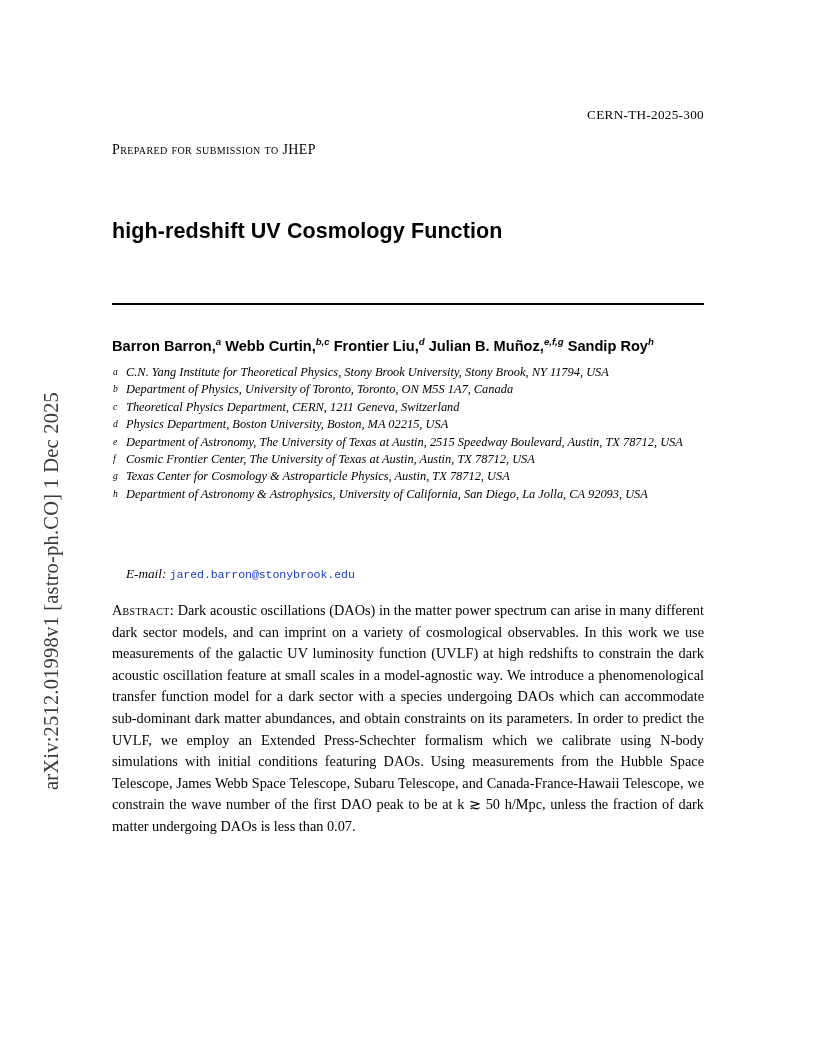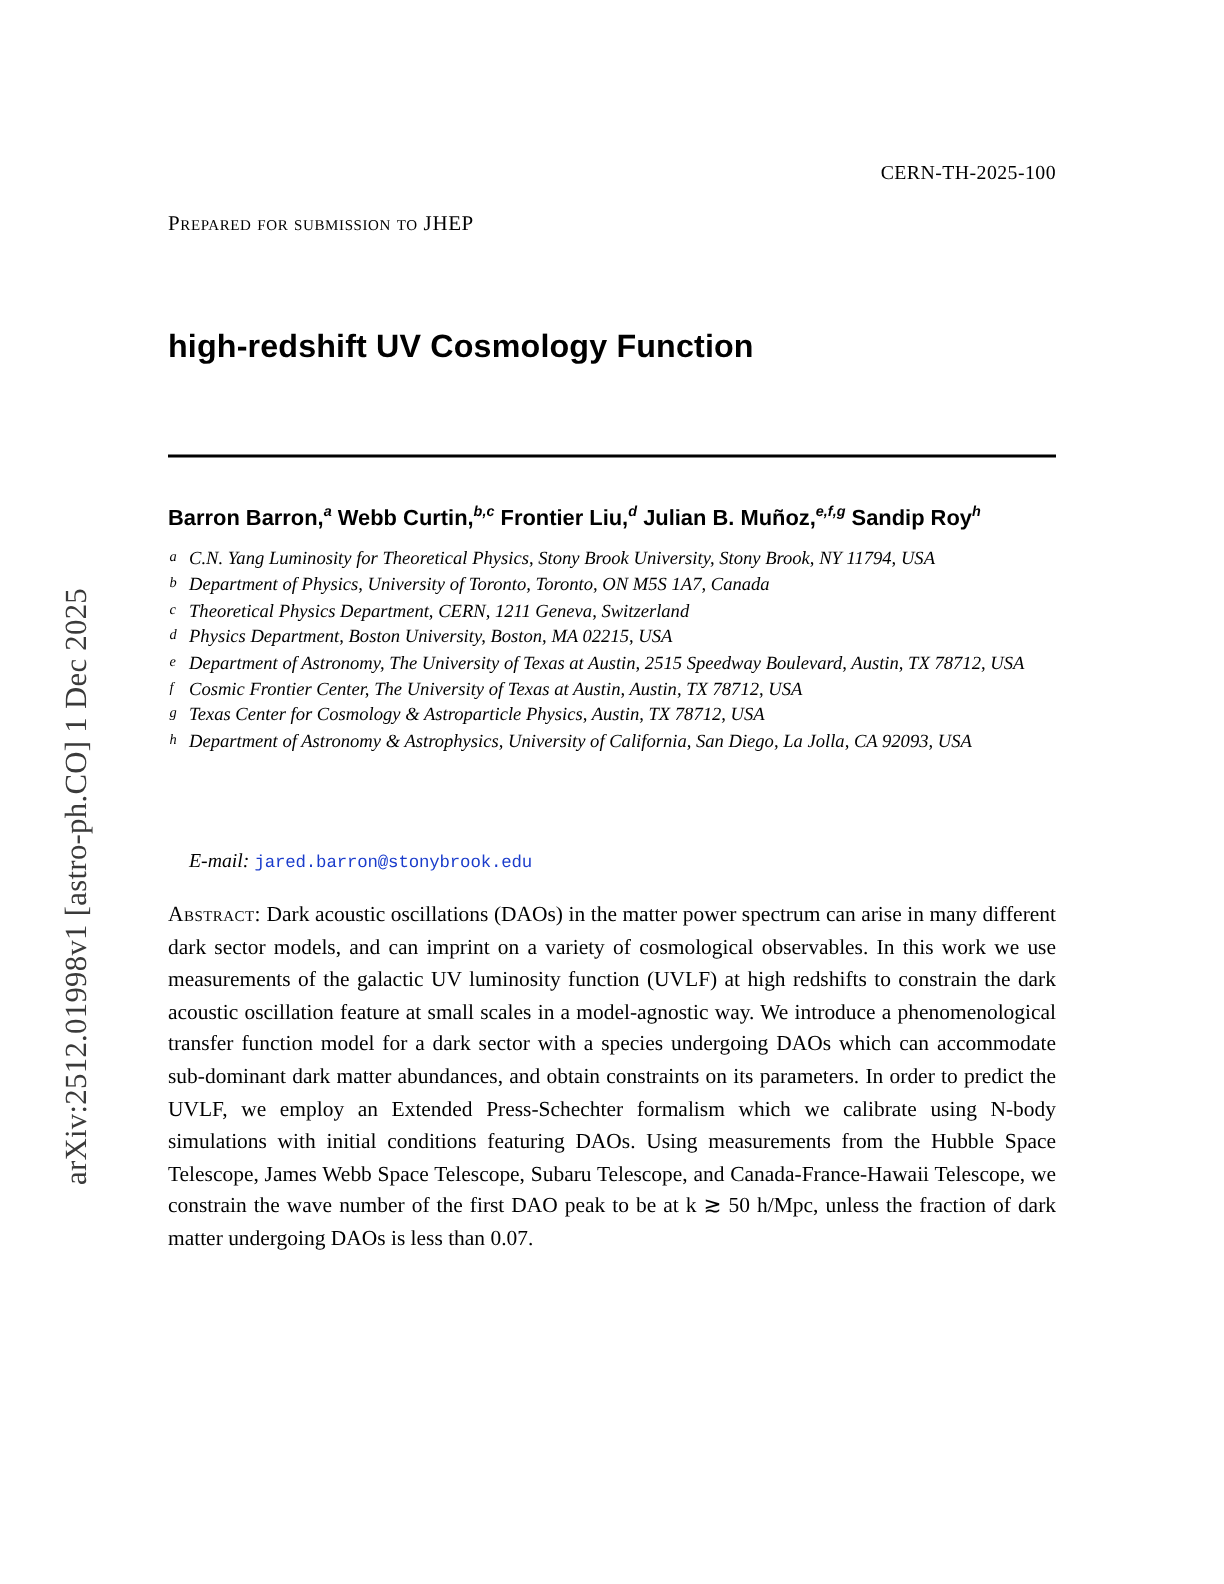--- a/index.html
+++ b/index.html
@@ -162,42 +162,42 @@
 <body>
 
 <div class="page">
 
   <div class="arxiv-stamp-wrap">
     <div class="arxiv-stamp-text">arXiv:2512.01998v1  [astro-ph.CO]  1 Dec 2025</div>
   </div>
 
   <div class="content">
 
-    <div class="report-number">CERN-TH-2025-100</div>
+    <div class="report-number">CERN-TH-2025-300</div>
 
     <div class="prepared">Prepared for submission to JHEP</div>
 
     <div class="title">
       <span class="l2">high-redshift UV Cosmology Function</span>
     </div>
 
     <div class="rule"></div>
 
     <div class="authors">
       <span><span>Barron Barron,</span><sup>a</sup></span>
       <span><span>Webb Curtin,</span><sup>b,c</sup></span>
       <span><span>Frontier Liu,</span><sup>d</sup></span>
       <span><span>Julian B. Muñoz,</span><sup>e,f,g</sup></span>
       <span><span>Sandip Roy</span><sup>h</sup></span>
     </div>
 
     <div class="affiliations">
       <div class="aff">
         <span class="mark">a</span>
-        <span class="txt">C.N. Yang Luminosity for Theoretical Physics, Stony Brook University, Stony Brook, NY 11794, USA</span>
+        <span class="txt">C.N. Yang Institute for Theoretical Physics, Stony Brook University, Stony Brook, NY 11794, USA</span>
       </div>
       <div class="aff">
         <span class="mark">b</span>
         <span class="txt">Department of Physics, University of Toronto, Toronto, ON M5S 1A7, Canada</span>
       </div>
       <div class="aff">
         <span class="mark">c</span>
         <span class="txt">Theoretical Physics Department, CERN, 1211 Geneva, Switzerland</span>
       </div>
       <div class="aff">

